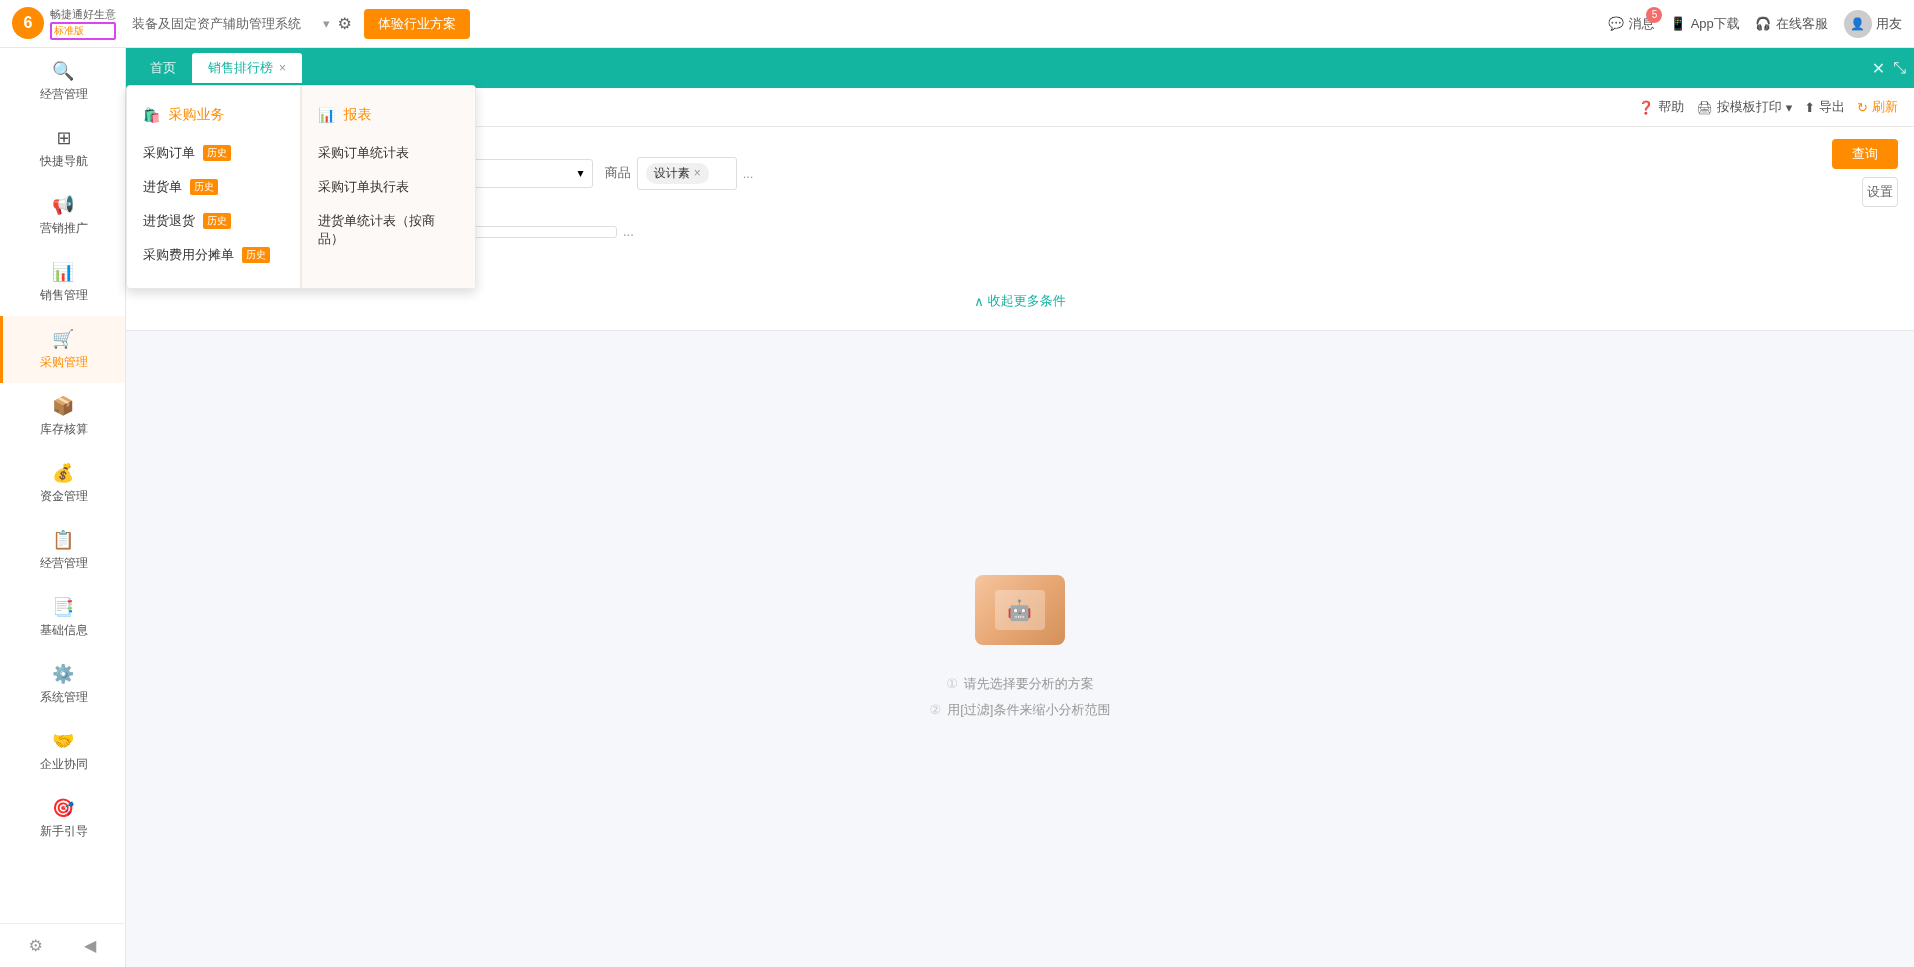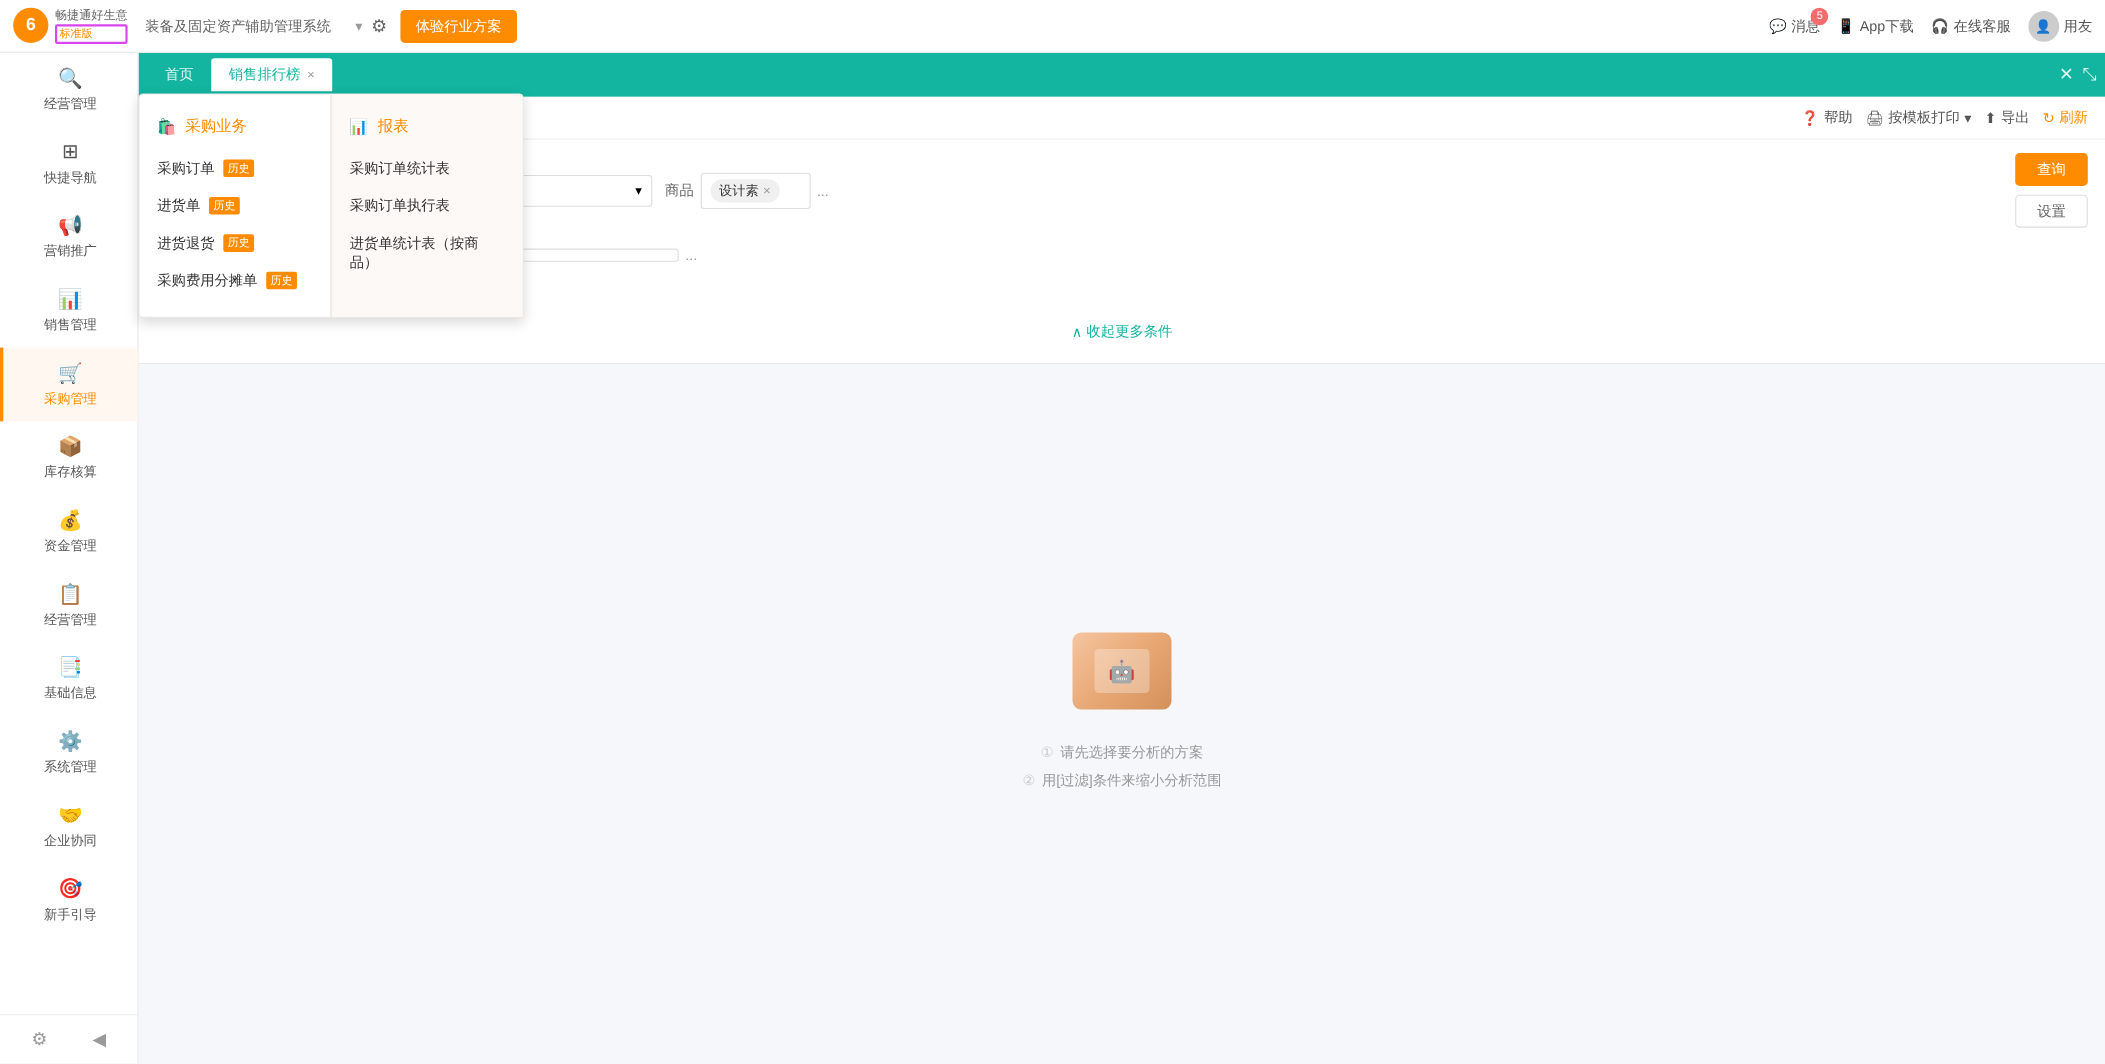--- a/index.html
+++ b/index.html
@@ -57,21 +57,21 @@
     
     .filter-area { background: white; padding: 12px 16px; border-bottom: 1px solid #e8e8e8; flex-shrink: 0; }
     .filter-row { display: flex; align-items: center; gap: 12px; margin-bottom: 10px; flex-wrap: wrap; }
     .filter-group { display: flex; align-items: center; gap: 6px; }
     .filter-label { color: #666; font-size: 13px; white-space: nowrap; }
     .filter-input { border: 1px solid #ddd; border-radius: 3px; padding: 5px 8px; font-size: 12px; color: #333; background: white; min-width: 140px; display: flex; align-items: flex-end; justify-content: space-between; cursor: pointer; }
     .filter-tag { background: #f0f0f0; border-radius: 12px; padding: 2px 8px; font-size: 12px; color: #333; display: flex; align-items: center; gap: 4px; }
     .filter-tag-close { cursor: pointer; color: #999; }
     .filter-dots { color: #999; cursor: pointer; }
     .query-btn { background: #ff8c00; color: white; border: none; padding: 6px 20px; border-radius: 4px; cursor: pointer; font-size: 13px; }
-    .setting-btn { background: white; color: #666; border: 1px solid #ddd; padding: 5px 19px; border-radius: 4px; cursor: pointer; font-size: 13px; margin-top: 4px; }
+    .setting-btn { background: white; color: #666; border: 1px solid #ddd; padding: 5px 4px; border-radius: 4px; cursor: pointer; font-size: 13px; margin-top: 4px; }
     .collapse-btn { display: flex; align-items: center; gap: 4px; color: #13b5a0; cursor: pointer; font-size: 13px; margin: 0 auto; width: fit-content; padding: 8px 0; }
 
     
     .main-content { flex: 1; display: flex; align-items: center; justify-content: center; background: #f5f7fa; }
     .empty-state { text-align: center; }
     .empty-state-img { width: 100px; height: 80px; position: relative; margin: 0 auto 16px; }
     .empty-state-text { color: #999; font-size: 13px; line-height: 2; }
     .empty-state-text p { display: flex; align-items: center; gap: 6px; justify-content: center; }
     .step-num { color: #ccc; }
 

